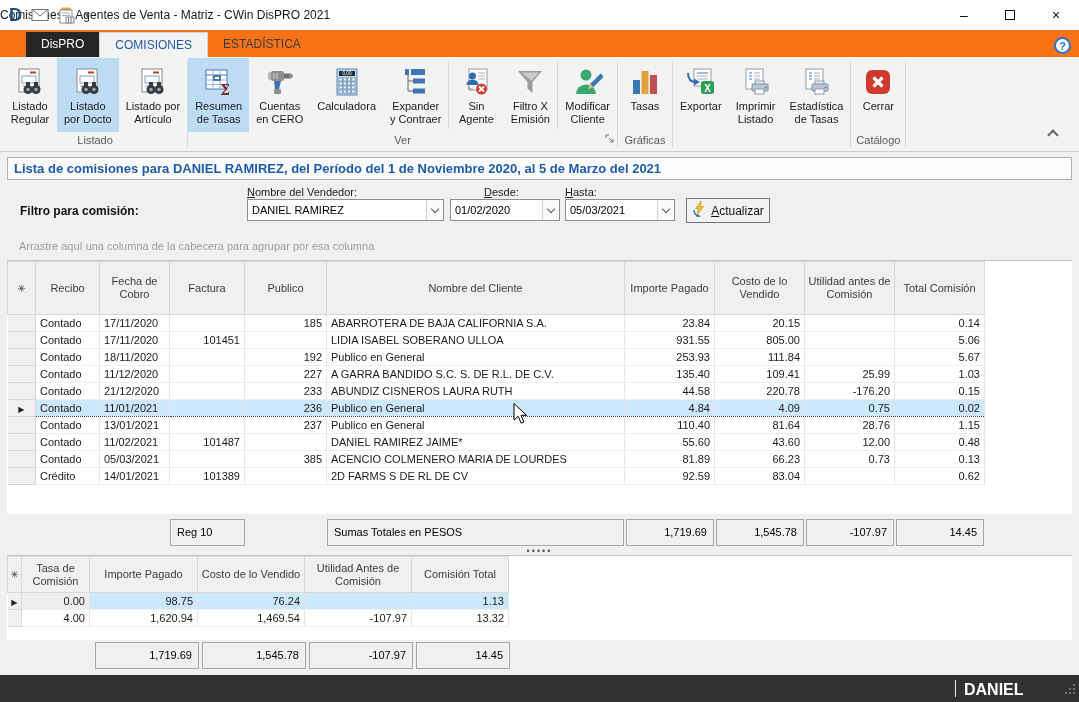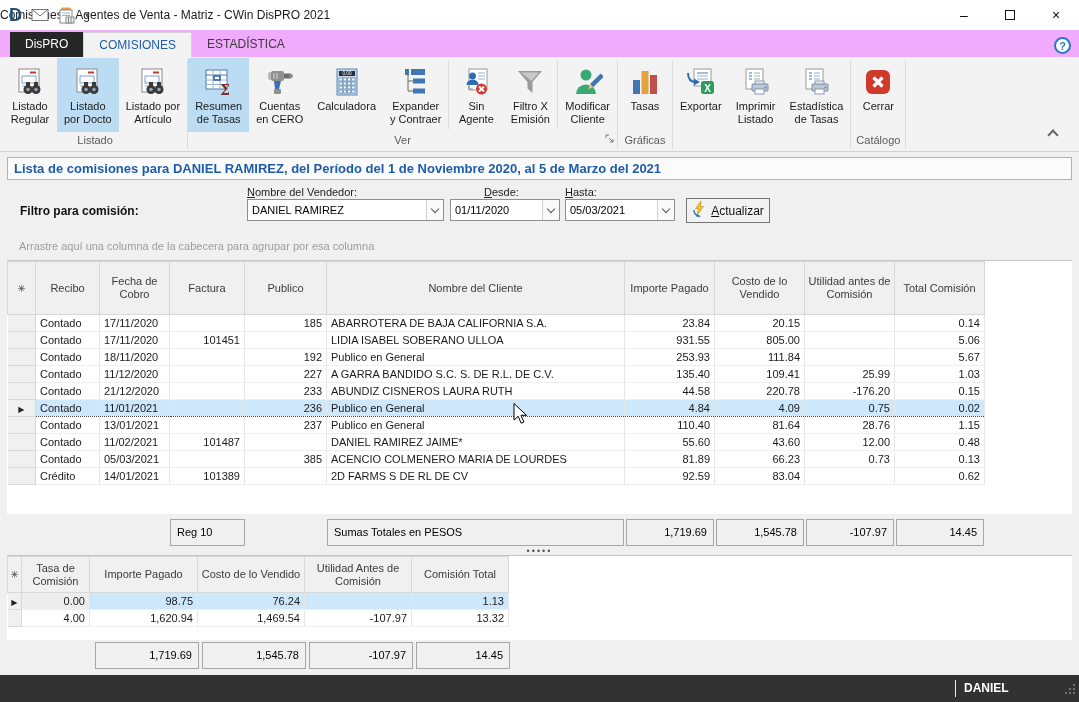--- a/index.html
+++ b/index.html
@@ -12,21 +12,21 @@
   .qat { display:flex; align-items:center; gap:9px; padding-left:9px; z-index:2; }
   .dlogo { font-weight:bold; color:#1f4e79; font-size:18px; line-height:18px; }
   .qat svg { display:block; }
   .qat-dd { font-size:9px; color:#555; }
   .title { position:absolute; left:0; right:0; text-align:left; font-size:12px; color:#1a1a1a; }
   .winbtns { margin-left:auto; display:flex; z-index:2; }
   .winbtn { width:46px; height:30px; display:flex; align-items:center; justify-content:center; font-size:14px; color:#111; }
   .maxbox { width:10px; height:10px; border:1px solid #111; display:inline-block; }
 
   
-  .tabstrip { height:27px; background:#f0abfc; display:flex; align-items:flex-end; position:relative; }
+  .tabstrip { height:27px; background:#f97316; display:flex; align-items:flex-end; position:relative;padding-left:16px; }
   .tab { padding:0 15px; height:25px; line-height:25px; font-size:12px; color:#3c3c3c; }
   .tab-dark { background:#262626; color:#fff; margin-left:10px; }
   .tab-active { background:#f3f3f4; color:#1d5ca8; border:1px solid #d3d3d3; border-bottom:none; }
   .helpbtn { position:absolute; right:8px; bottom:3px; width:17px; height:17px; border-radius:50%;
              border:2px solid #2e74c9; color:#2e74c9; font-size:11px; font-weight:bold;
              display:flex; align-items:center; justify-content:center; background:#fff; }
 
   
   .ribbon { height:95px; background:#f3f3f4; border-bottom:1px solid #cfcfcf; display:flex; align-items:stretch; padding:1px 0 0 3px; position:relative; }
   .rgroup { display:flex; flex-direction:column; position:relative; }
@@ -74,21 +74,21 @@
   .grid2wrap { position:absolute; left:7px; top:403px; width:1065px; height:85px; background:#fff; border-top:1px solid #c4c4c4; }
   table.grid2 { border-collapse:collapse; table-layout:fixed; font-size:11px; }
   table.grid2 th { height:36px; background:#f0f0f0; border:1px solid #d8d8d8; font-weight:normal; color:#3c3c3c; text-align:center; line-height:13px; padding:0 3px; }
   table.grid2 td { height:17px; border-right:1px solid #e6e6e6; border-bottom:1px solid #efefef; padding:0 4px; white-space:nowrap; color:#1a1a1a; }
 
   .totbar2 { position:absolute; left:7px; top:489px; height:29px; right:7px; background:#f0f0f0; }
 
   
   .statusbar { position:absolute; left:0; right:0; bottom:0; height:27px; background:#323232; }
   .sb-sep { position:absolute; left:955px; top:5px; width:1px; height:17px; background:#e8e8e8; }
-  .sb-user { position:absolute; left:964px; top:6px; color:#fff; font-weight:bold; font-size:12px; }
+  .sb-user { position:absolute; left:964px; top:6px; color:#fff; font-weight:bold; font-size:16px; }
   .sb-grip { position:absolute; right:3px; bottom:3px; }
 
   .cursor { position:absolute; left:513px; top:403px; z-index:50; pointer-events:none; }
 </style>
 </head>
 <body>
 
 <div class="window">
 
   <div class="titlebar">
@@ -438,21 +438,21 @@
     <div class="ctl-label" style="left:247px; top:34px;"><u>N</u><span>ombre del Vendedor:</span></div>
     <div class="combo" style="left:247px; top:47px; width:197px;">
       <span class="val">DANIEL RAMIREZ</span>
       <span class="dd">
           <span class="chevdn"></span>
         </span>
     </div>
 
     <div class="ctl-label" style="left:450px; top:34px;padding-left:34px;"><u>D</u><span>esde:</span></div>
     <div class="combo" style="left:450px; top:47px; width:110px;">
-      <span class="val">01/11/2020</span>
+      <span class="val">01/02/2020</span>
       <span class="dd">
           <span class="chevdn"></span>
         </span>
     </div>
 
     <div class="ctl-label" style="left:565px; top:34px;"><u>H</u><span>asta:</span></div>
     <div class="combo" style="left:565px; top:47px; width:110px;">
       <span class="val">05/03/2021</span>
       <span class="dd">
           <span class="chevdn"></span>

